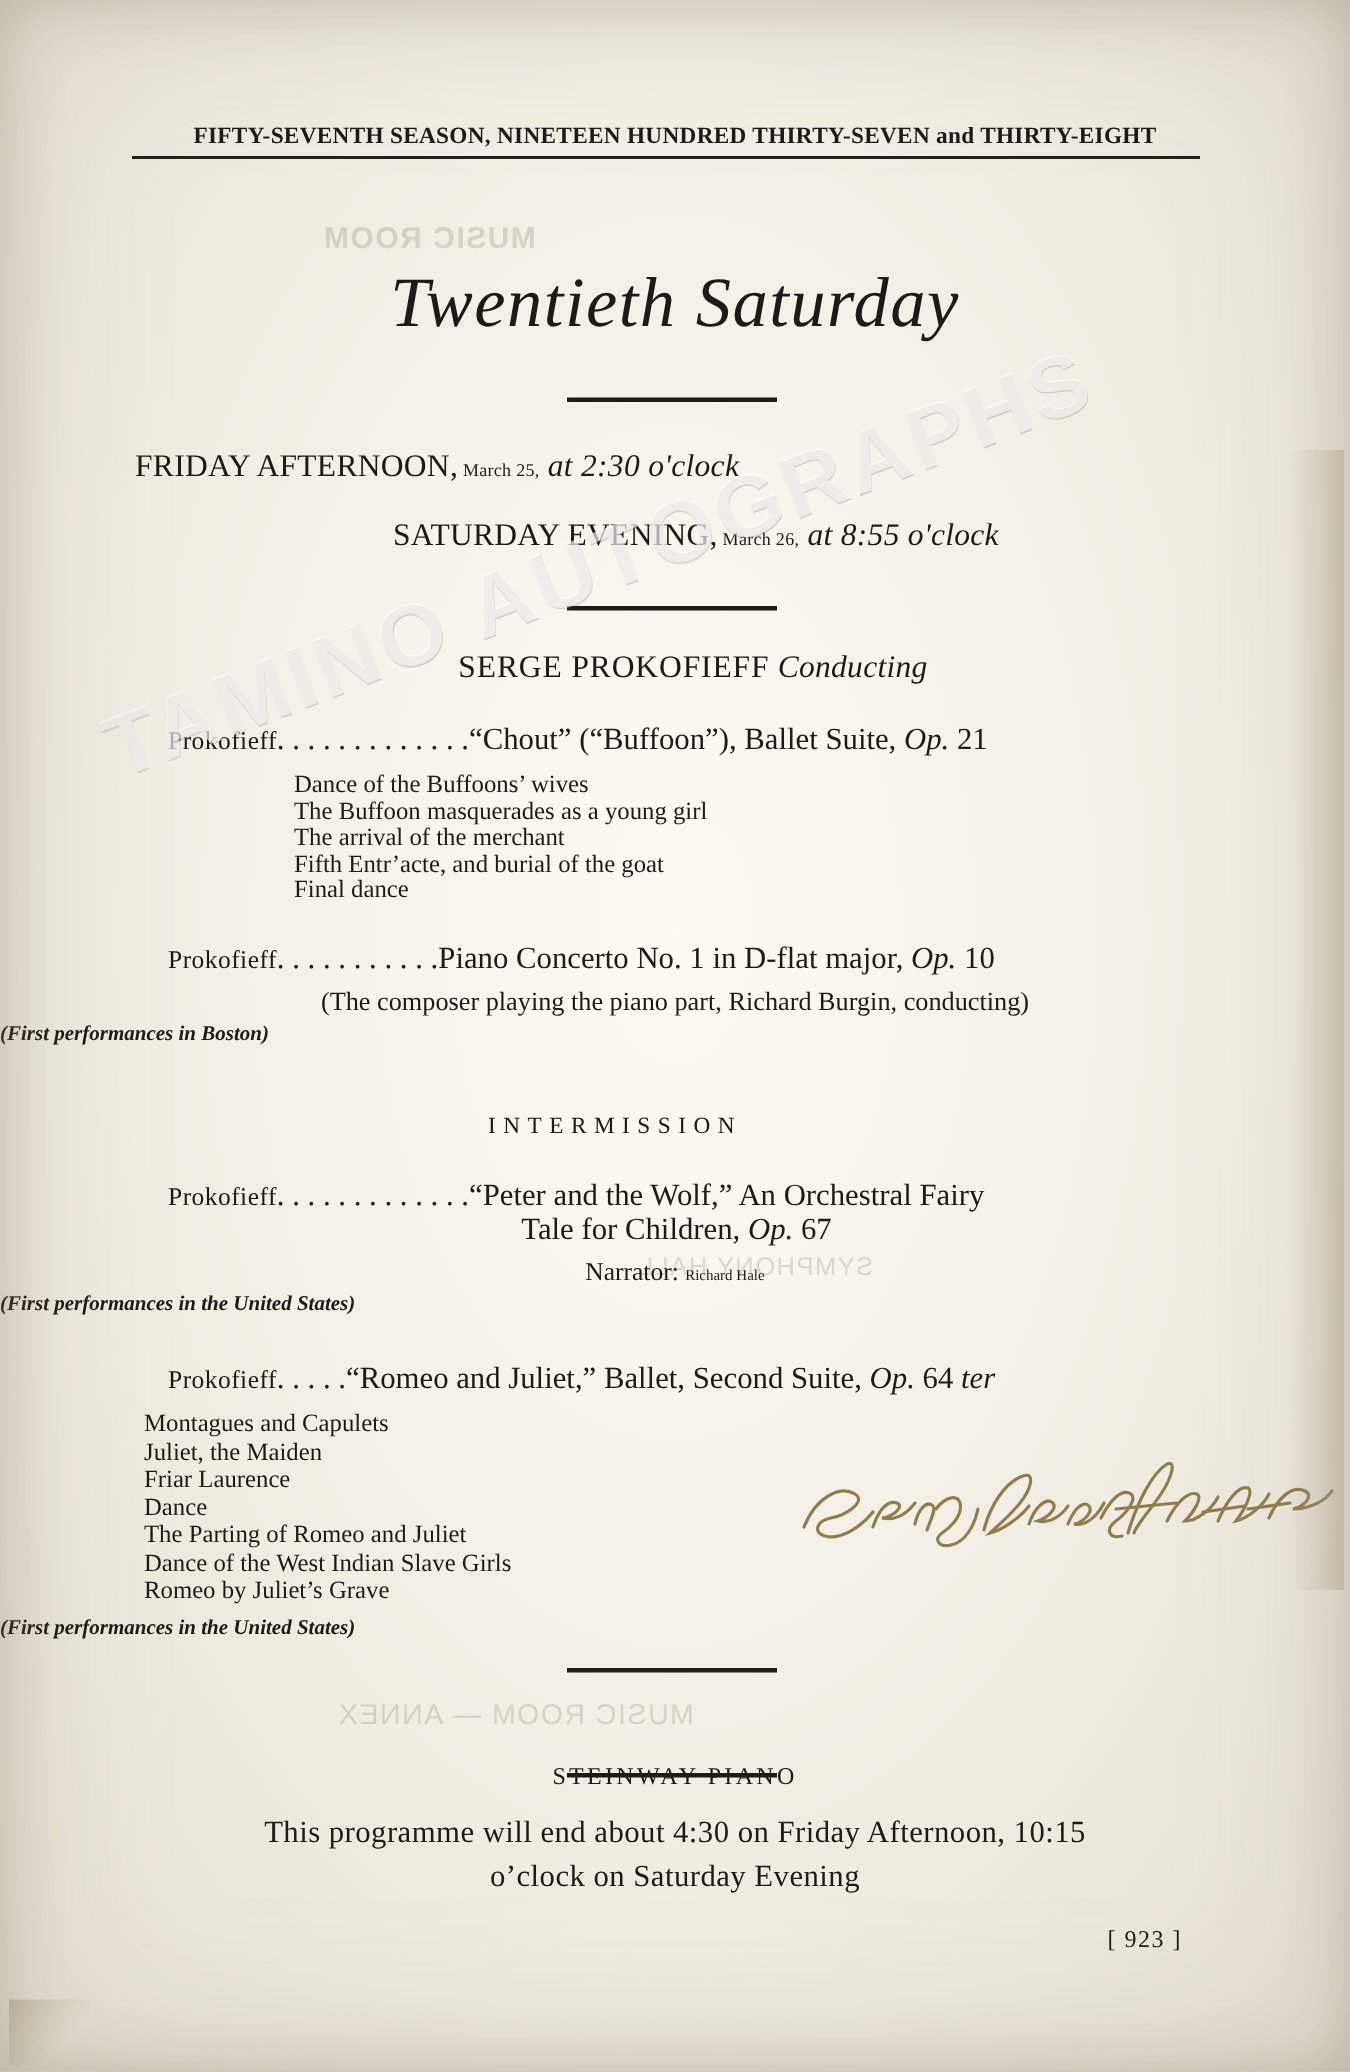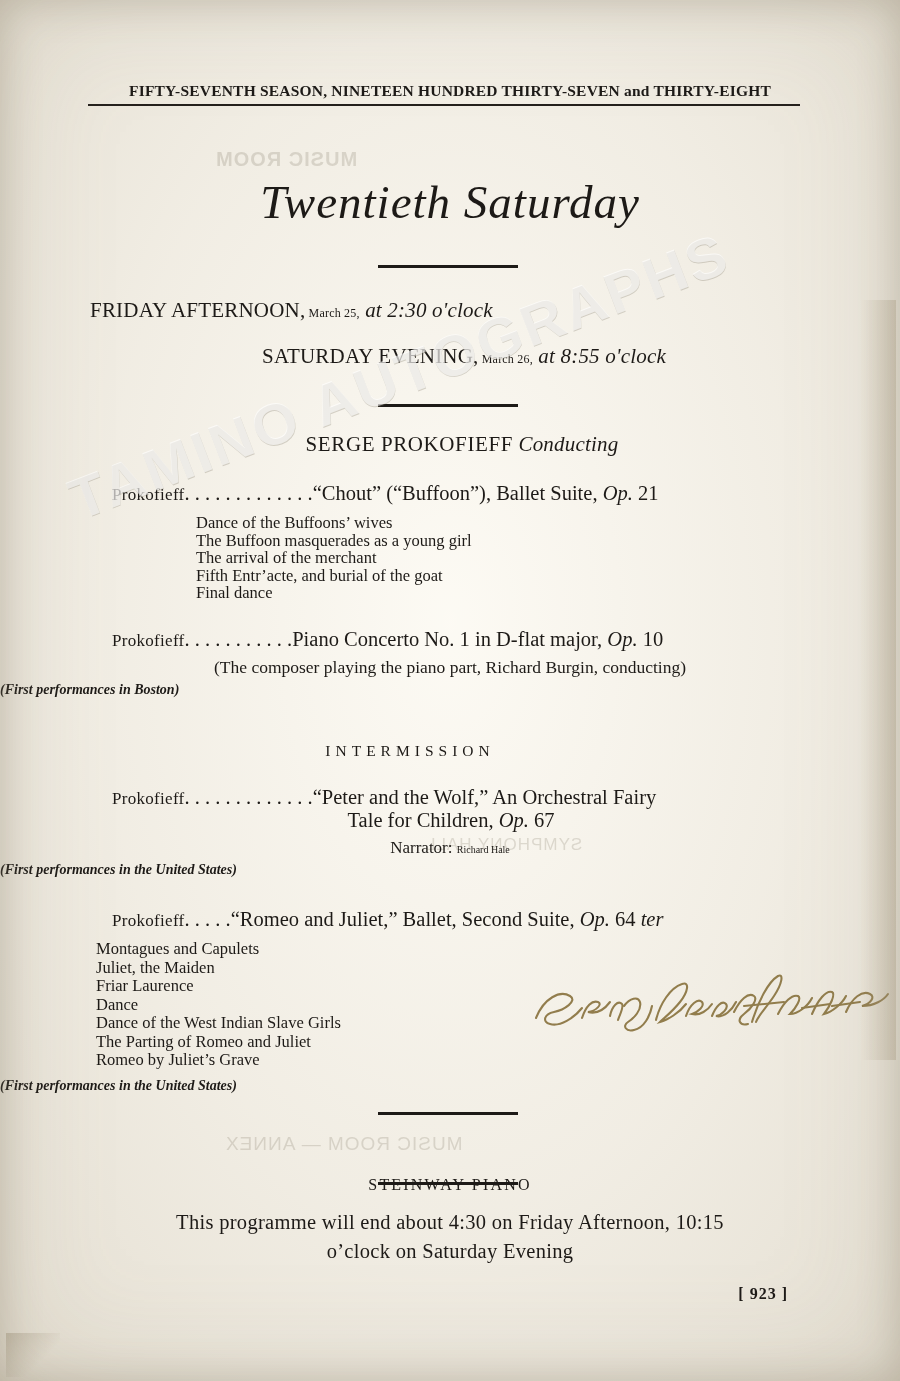--- a/index.html
+++ b/index.html
@@ -207,21 +207,20 @@
     font-size: 20.5px;
     line-height: 29px;
     letter-spacing: 0.3px;
   }
   .page-num {
     position: absolute;
     top: 1285px;
     right: 112px;
     font-size: 16px;
     letter-spacing: 1px;
-    font-weight: bold;
   }
   
   .watermark {
     position: absolute;
     top: 470px;
     left: 60px;
     width: 800px;
     font-family: "Liberation Sans", sans-serif;
     font-size: 58px;
     font-weight: bold;
@@ -315,22 +314,22 @@
 
     <div class="work" style="top:908px;">
       <div class="work-title">
         <span class="composer">Prokofieff</span><span>. . . . .</span><span>“Romeo and Juliet,” Ballet, Second Suite, </span><span class="ital">Op.</span><span> 64 </span><span class="ital">ter</span>
       </div>
       <div class="movements" style="padding-left:96px; font-size:16.5px; line-height:18.5px;">
         <div>Montagues and Capulets</div>
         <div>Juliet, the Maiden</div>
         <div>Friar Laurence</div>
         <div>Dance</div>
+        <div>The Parting of Romeo and Juliet</div>
         <div>Dance of the West Indian Slave Girls</div>
-        <div>The Parting of Romeo and Juliet</div>
         <div>Romeo by Juliet’s Grave</div>
       </div>
       <div class="note-italic" style="margin-top:8px;">(First performances in the United States)</div>
     </div>
 
     <div class="rule divider3"></div>
     <div class="steinway">STEINWAY PIANO</div>
     <div class="rule divider4"></div>
 
     <div class="end-note">

